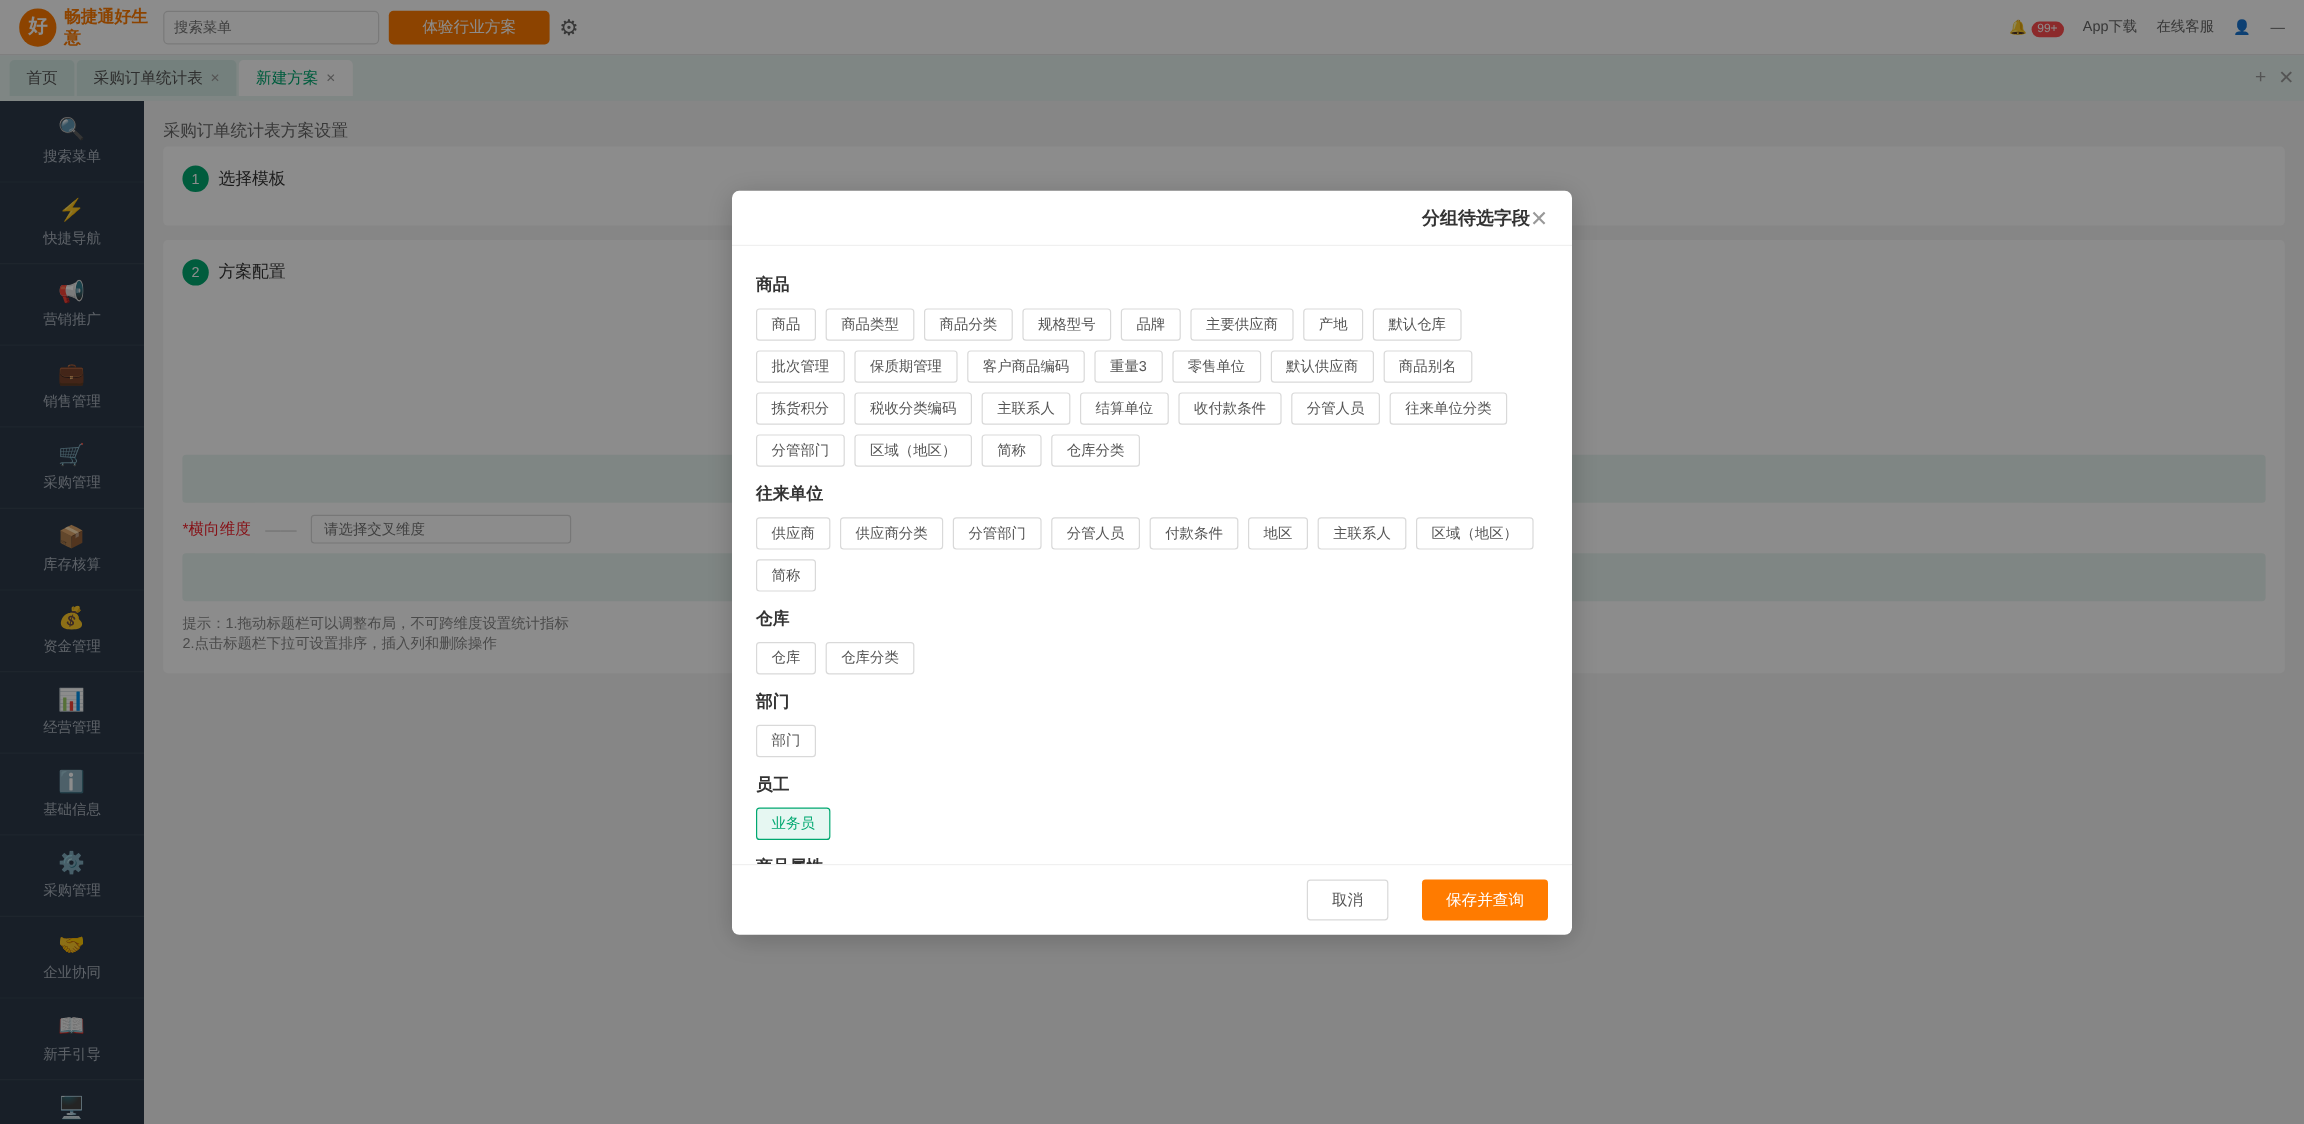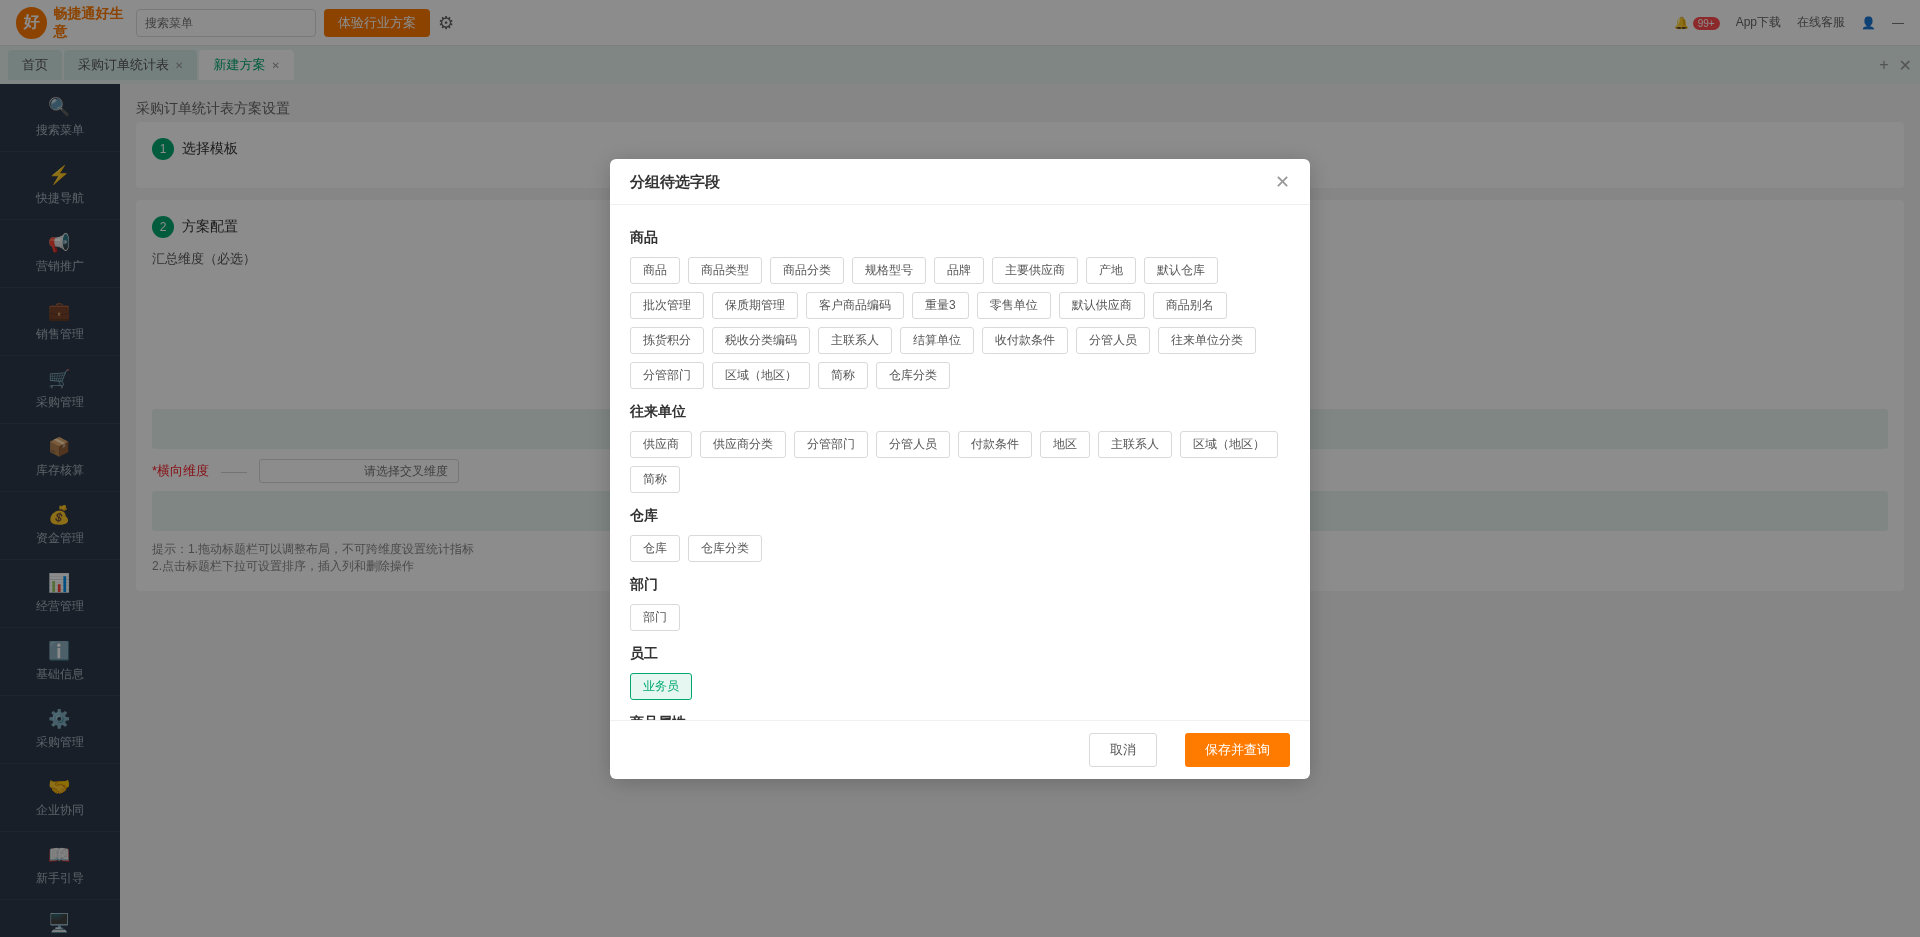--- a/index.html
+++ b/index.html
@@ -48,21 +48,21 @@
       height: 28px;
       border: 1px solid #ddd;
       border-radius: 4px;
       padding: 0 8px;
       font-size: 12px;
     }
     .nav-btn {
       background: #ff7b00;
       color: white;
       border: none;
-      padding: 5px 14px;
+      padding: 5px 28px;
       border-radius: 4px;
       cursor: pointer;
       font-size: 13px;
     }
     .top-right {
       display: flex;
       align-items: center;
       gap: 16px;
       font-size: 12px;
       color: #666;
@@ -197,21 +197,21 @@
       border-radius: 6px;
       width: 700px;
       max-height: 620px;
       display: flex;
       flex-direction: column;
       box-shadow: 0 4px 24px rgba(0,0,0,0.2);
     }
     .modal-header {
       display: flex;
       align-items: center;
-      justify-content: space-between;
+      justify-content: flex-end;
       padding: 14px 20px 12px;
       border-bottom: 1px solid #f0f0f0;
     }
     .modal-title {
       font-size: 15px;
       font-weight: 600;
       color: #333;
     }
     .modal-close {
       cursor: pointer;
@@ -393,31 +393,30 @@
       <div class="step-num">1</div>
       <span>选择模板</span>
     </div>
   </div>
 
   <div class="form-section">
     <div class="step-label">
       <div class="step-num">2</div>
       <span>方案配置</span>
     </div>
-    <div style="color:#555;font-size:13px;margin-bottom:12px;">汇总维度（必选）</div>
     <div style="margin-bottom:8px;display:flex;align-items:center;gap:12px;flex-direction:column;">
       <span style="color:#f5222d;font-size:13px;">*纵向维度</span>
       <span style="color:#ccc;">——</span>
       <input style="border: 1px solid rgb(217, 217, 217); border-radius: 3px; padding: 4px 10px; width: 200px; font-size: 12px; margin-top: 40px;" placeholder="请选择分组维度">
     </div>
     <div style="height:40px;background:#e8f4f0;border-radius:3px;margin-bottom:10px;"></div>
     <div style="margin-bottom:8px;display:flex;align-items:center;gap:12px;">
       <span style="color:#f5222d;font-size:13px;">*横向维度</span>
       <span style="color:#ccc;">——</span>
-      <input style="border: 1px solid rgb(217, 217, 217); border-radius: 3px; padding: 4px 10px; width: 200px; font-size: 12px; text-align: right;" placeholder="请选择交叉维度">
+      <input style="border: 1px solid rgb(217, 217, 217); border-radius: 3px; padding: 4px 10px; width: 217px; font-size: 12px;" placeholder="请选择交叉维度">
     </div>
     <div style="height:40px;background:#e8f4f0;border-radius:3px;margin-bottom:10px;"></div>
     <div style="font-size:12px;color:#888;margin-top:4px;">提示：1.拖动标题栏可以调整布局，不可跨维度设置统计指标</div>
     <div style="font-size:12px;color:#888;">2.点击标题栏下拉可设置排序，插入列和删除操作</div>
   </div>
 </div>
 
 <div class="overlay">
   <div class="modal">
     <div class="modal-header">

